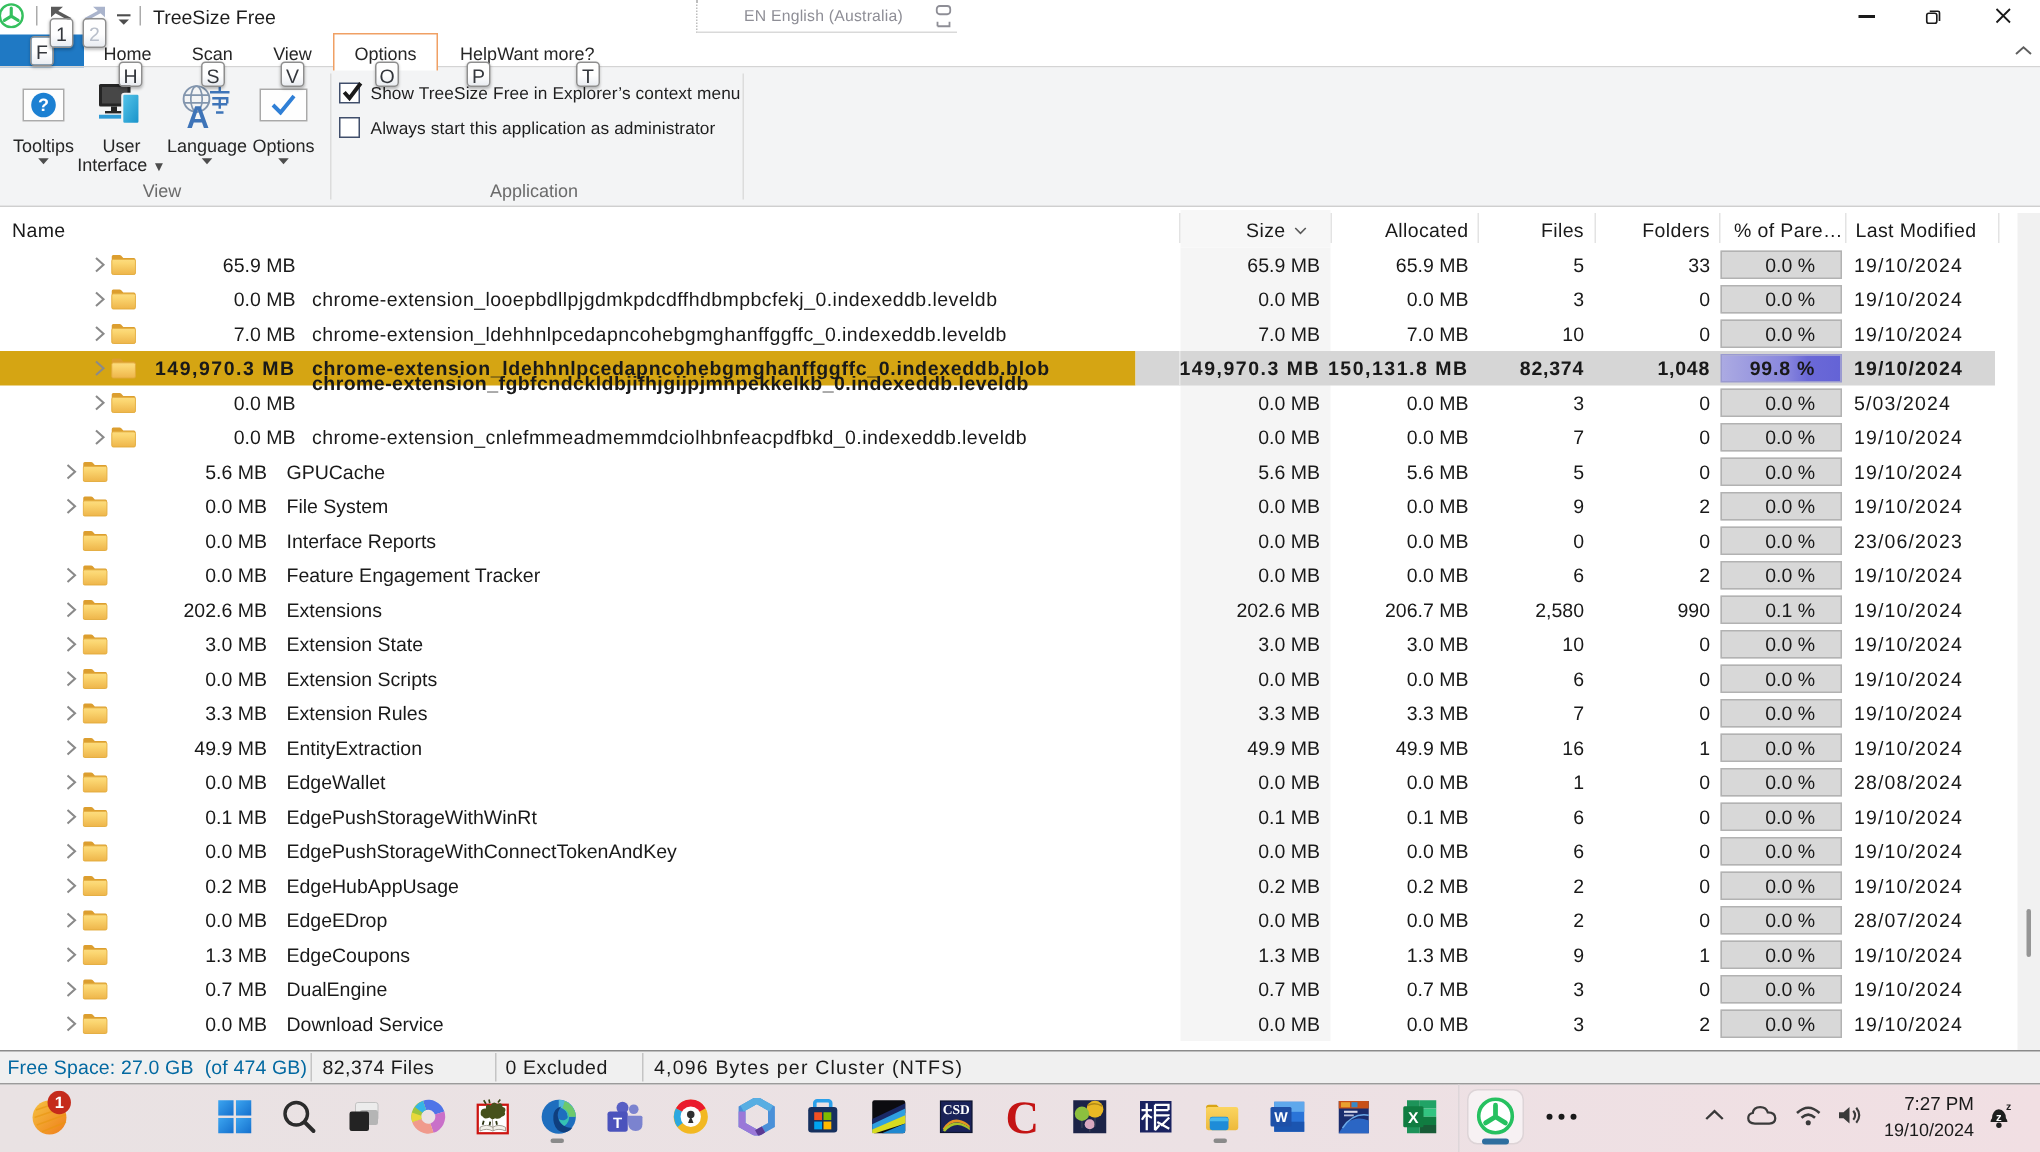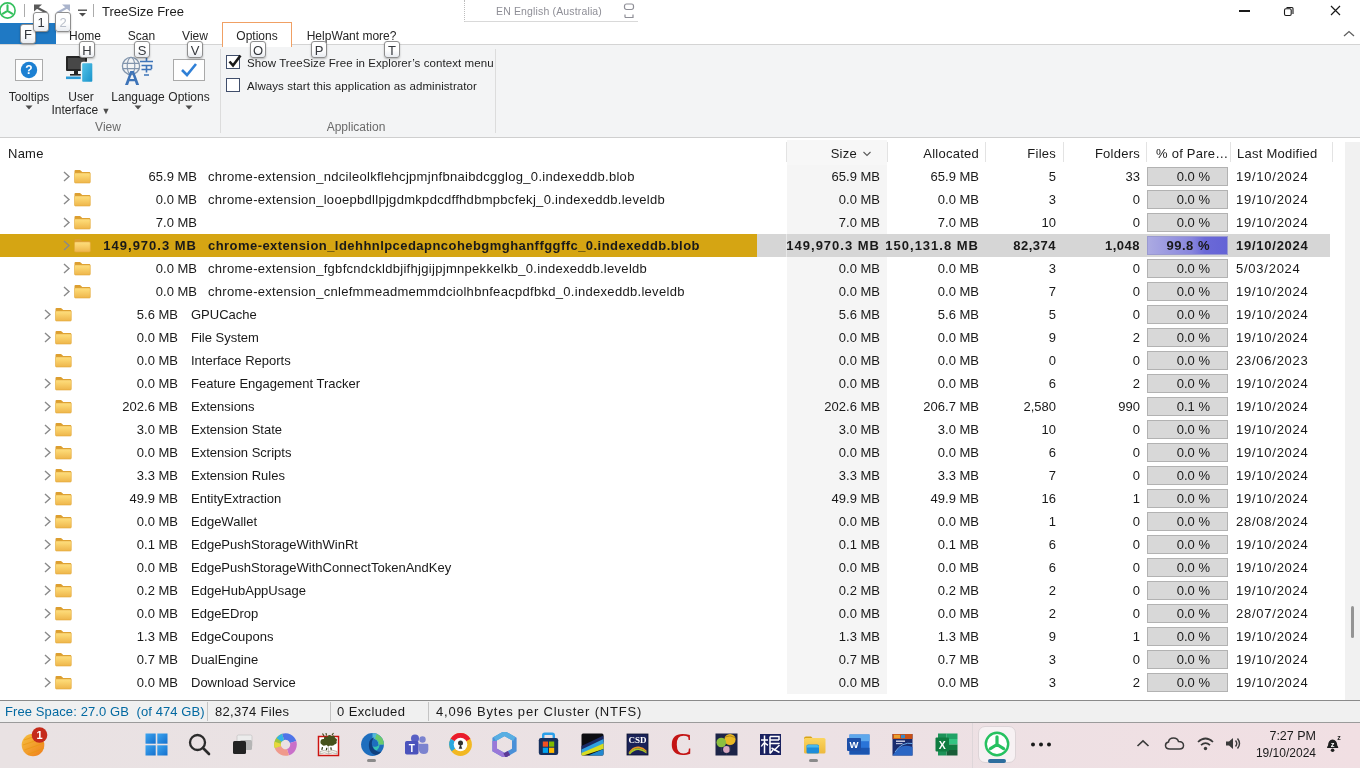--- a/index.html
+++ b/index.html
@@ -171,21 +171,20 @@
     <div class="abs" style="left:1230px;top:142px;width:1px;height:20px;background:#e3e3e3"></div>
     <div class="abs" style="left:1332px;top:142px;width:1px;height:20px;background:#e3e3e3"></div>
     <svg style="position:absolute;left:62px;top:171px" width="9" height="11" viewBox="0 0 9 11">
       <path d="M2 1 L7 5.5 L2 10" stroke="#8a8a8a" stroke-width="1.4" fill="none"></path>
     </svg>
     <svg style="position:absolute;left:74px;top:169px" width="17" height="15" viewBox="0 0 17 15">
       <path d="M0.5 4.5 L0.5 2 Q0.5 1 1.5 1 L5.8 1 Q6.3 1 6.7 1.4 L8.2 3 L15.3 3 Q16.3 3 16.3 4 L16.3 4.8 Z" fill="#dc9e2f"></path>
       <rect x="0.5" y="3.9" width="15.8" height="10.1" rx="1" fill="url(#foldg)" stroke="#e2aa3a" stroke-width="0.6"></rect>
     </svg>
     <div class="row-txt" style="left:90px;top:169px;width:107px;text-align:right;">65.9 MB</div>
-    <div class="row-txt" style="left:208px;top:169px;letter-spacing:0.3px;">chrome-extension_ndcileolkflehcjpmjnfbnaibdcgglog_0.indexeddb.blob</div>
     <div class="row-txt" style="left:780px;top:169px;width:100px;text-align:right;">65.9 MB</div>
     <div class="row-txt" style="left:879px;top:169px;width:100px;text-align:right;">65.9 MB</div>
     <div class="row-txt" style="left:956px;top:169px;width:100px;text-align:right;">5</div>
     <div class="row-txt" style="left:1040px;top:169px;width:100px;text-align:right;">33</div>
     <div class="abs" style="left:1147px;top:167px;width:81px;height:19px;background:#d8d8d8;border:1px solid #b2b2b2"></div>
     <div class="row-txt" style="left:1110px;top:169px;width:100px;text-align:right;">0.0 %</div>
     <div class="row-txt" style="left:1236px;top:169px;letter-spacing:0.75px;">19/10/2024</div>
     <svg style="position:absolute;left:62px;top:194px" width="9" height="11" viewBox="0 0 9 11">
       <path d="M2 1 L7 5.5 L2 10" stroke="#8a8a8a" stroke-width="1.4" fill="none"></path>
     </svg>
@@ -203,20 +202,21 @@
     <div class="row-txt" style="left:1110px;top:192px;width:100px;text-align:right;">0.0 %</div>
     <div class="row-txt" style="left:1236px;top:192px;letter-spacing:0.75px;">19/10/2024</div>
     <svg style="position:absolute;left:62px;top:217px" width="9" height="11" viewBox="0 0 9 11">
       <path d="M2 1 L7 5.5 L2 10" stroke="#8a8a8a" stroke-width="1.4" fill="none"></path>
     </svg>
     <svg style="position:absolute;left:74px;top:215px" width="17" height="15" viewBox="0 0 17 15">
       <path d="M0.5 4.5 L0.5 2 Q0.5 1 1.5 1 L5.8 1 Q6.3 1 6.7 1.4 L8.2 3 L15.3 3 Q16.3 3 16.3 4 L16.3 4.8 Z" fill="#dc9e2f"></path>
       <rect x="0.5" y="3.9" width="15.8" height="10.1" rx="1" fill="url(#foldg)" stroke="#e2aa3a" stroke-width="0.6"></rect>
     </svg>
     <div class="row-txt" style="left:90px;top:215px;width:107px;text-align:right;">7.0 MB</div>
+    <div class="row-txt" style="left:208px;top:215px;letter-spacing:0.3px;">chrome-extension_ldehhnlpcedapncohebgmghanffggffc_0.indexeddb.leveldb</div>
     <div class="row-txt" style="left:780px;top:215px;width:100px;text-align:right;">7.0 MB</div>
     <div class="row-txt" style="left:879px;top:215px;width:100px;text-align:right;">7.0 MB</div>
     <div class="row-txt" style="left:956px;top:215px;width:100px;text-align:right;">10</div>
     <div class="row-txt" style="left:1040px;top:215px;width:100px;text-align:right;">0</div>
     <div class="abs" style="left:1147px;top:213px;width:81px;height:19px;background:#d8d8d8;border:1px solid #b2b2b2"></div>
     <div class="row-txt" style="left:1110px;top:215px;width:100px;text-align:right;">0.0 %</div>
     <div class="row-txt" style="left:1236px;top:215px;letter-spacing:0.75px;">19/10/2024</div>
     <div class="abs" style="left:0;top:234px;width:757px;height:23px;background:#d5a513"></div>
     <div class="abs" style="left:757px;top:234px;width:573px;height:23px;background:#d6d6d6"></div>
     <div class="abs" style="left:786px;top:234px;width:1px;height:23px;background:#e8e8e8"></div>
@@ -237,21 +237,21 @@
     <div class="row-txt" style="left:1110px;top:238px;width:100px;text-align:right;font-weight:bold;letter-spacing:0.5px;">99.8 %</div>
     <div class="row-txt" style="left:1236px;top:238px;font-weight:bold;letter-spacing:0.75px;">19/10/2024</div>
     <svg style="position:absolute;left:62px;top:263px" width="9" height="11" viewBox="0 0 9 11">
       <path d="M2 1 L7 5.5 L2 10" stroke="#8a8a8a" stroke-width="1.4" fill="none"></path>
     </svg>
     <svg style="position:absolute;left:74px;top:261px" width="17" height="15" viewBox="0 0 17 15">
       <path d="M0.5 4.5 L0.5 2 Q0.5 1 1.5 1 L5.8 1 Q6.3 1 6.7 1.4 L8.2 3 L15.3 3 Q16.3 3 16.3 4 L16.3 4.8 Z" fill="#dc9e2f"></path>
       <rect x="0.5" y="3.9" width="15.8" height="10.1" rx="1" fill="url(#foldg)" stroke="#e2aa3a" stroke-width="0.6"></rect>
     </svg>
     <div class="row-txt" style="left:90px;top:261px;width:107px;text-align:right;">0.0 MB</div>
-    <div class="row-txt" style="left:208px;top:261px;letter-spacing:0.3px;">chrome-extension_fgbfcndckldbjifhjgijpjmnpekkelkb_0.indexeddb.leveldb</div>
+    <div class="row-txt" style="left:208px;top:248px;letter-spacing:0.3px;font-weight:bold;">chrome-extension_fgbfcndckldbjifhjgijpjmnpekkelkb_0.indexeddb.leveldb</div>
     <div class="row-txt" style="left:780px;top:261px;width:100px;text-align:right;">0.0 MB</div>
     <div class="row-txt" style="left:879px;top:261px;width:100px;text-align:right;">0.0 MB</div>
     <div class="row-txt" style="left:956px;top:261px;width:100px;text-align:right;">3</div>
     <div class="row-txt" style="left:1040px;top:261px;width:100px;text-align:right;">0</div>
     <div class="abs" style="left:1147px;top:259px;width:81px;height:19px;background:#d8d8d8;border:1px solid #b2b2b2"></div>
     <div class="row-txt" style="left:1110px;top:261px;width:100px;text-align:right;">0.0 %</div>
     <div class="row-txt" style="left:1236px;top:261px;letter-spacing:0.75px;">5/03/2024</div>
     <svg style="position:absolute;left:62px;top:286px" width="9" height="11" viewBox="0 0 9 11">
       <path d="M2 1 L7 5.5 L2 10" stroke="#8a8a8a" stroke-width="1.4" fill="none"></path>
     </svg>

